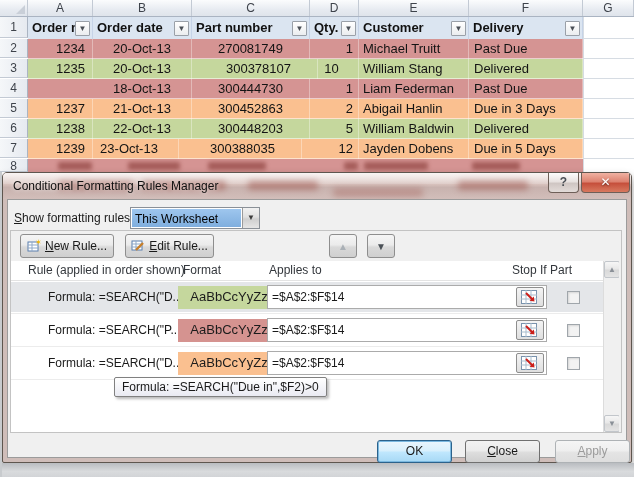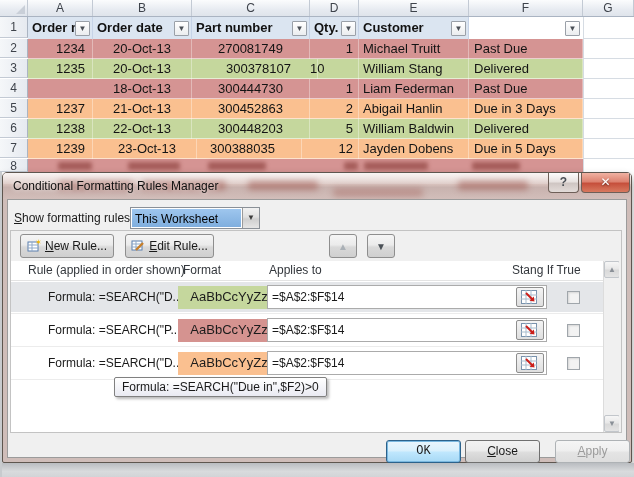--- a/index.html
+++ b/index.html
@@ -82,23 +82,23 @@
        border:1px solid #a0a6ab;box-shadow:inset 1px 1px 2px rgba(0,0,0,.12);}
   #vscroll{position:absolute;right:0;top:0;width:16px;height:171px;background:#f0f0f0;border-left:1px solid #dcdcdc;}
   .sbbtn{position:absolute;left:0;width:16px;height:17px;background:linear-gradient(#f6f6f6,#e8e8e8 45%,#d9d9d9 55%,#e4e4e4);
          border:1px solid #c2c6cb;border-radius:2px;text-align:center;font-size:8px;line-height:15px;color:#8a9097;}
   #tooltip{position:absolute;left:106px;top:177px;height:20px;border:1px solid #808080;border-radius:2px;
            background:linear-gradient(#ffffff,#e9eaf2);padding:2px 7px 0 7px;font-size:12px;white-space:nowrap;
            box-shadow:2px 2px 3px rgba(0,0,0,.28);z-index:5;}
   .footbtn{position:absolute;top:240px;width:75px;height:23px;border:1px solid #707070;border-radius:3px;
            background:linear-gradient(#f2f2f2,#ebebeb 45%,#dddddd 55%,#cfcfcf);
            font-size:12px;color:#1a1a1a;text-align:center;line-height:21px;}
-  #btn-ok{left:378px;border:1px solid #2c628b;
+  #btn-ok{left:369px;border:1px solid #2c628b;
           background:linear-gradient(#eaf6fd,#d9f0fc 45%,#bee6fd 55%,#a7d9f5);
-          box-shadow:0 0 0 1px #7ab8e0 inset;font-family:Liberation Mono, monospace;}
+          box-shadow:0 0 0 1px #7ab8e0 inset;}
   #btn-close{left:457px;}
   #btn-apply{left:547px;color:#9b9b9b;border-color:#aeb2b5;
              background:linear-gradient(#f5f5f5,#efefef 45%,#e4e4e4 55%,#dedede);}
 
   
   #bottomband{position:absolute;left:0;top:463px;width:634px;height:14px;
               background:linear-gradient(#b9bcc0,#d9dbdd 60%,#d2d4d7);}
   #leftsliver{position:absolute;left:0;top:172px;width:2px;height:305px;background:#c8cbce;}
 </style>
 </head>
@@ -120,20 +120,21 @@
       <div class="hcell" style="left: 28px; top: 17px; width: 65px; height: 22px;">Order no.</div>
       <div class="filterbtn" style="left: 75px; top: 21px;">▼</div>
       <div class="hcell" style="left: 93px; top: 17px; width: 99px; height: 22px;">Order date</div>
       <div class="filterbtn" style="left: 174px; top: 21px;">▼</div>
       <div class="hcell" style="left: 192px; top: 17px; width: 118px; height: 22px;">Part number</div>
       <div class="filterbtn" style="left: 292px; top: 21px;">▼</div>
       <div class="hcell" style="left: 310px; top: 17px; width: 49px; height: 22px;">Qty.</div>
       <div class="filterbtn" style="left: 341px; top: 21px;">▼</div>
       <div class="hcell" style="left: 359px; top: 17px; width: 110px; height: 22px;">Customer</div>
       <div class="filterbtn" style="left: 451px; top: 21px;">▼</div>
+      <div class="hcell" style="left: 469px; top: 17px; width: 114px; height: 22px;">Delivery</div>
       <div class="filterbtn" style="left: 565px; top: 21px;">▼</div>
       <div class="rownum" style="top: 17px; height: 21px; line-height: 21px;">1</div>
       <div class="rownum" style="top: 39px; height: 19px; line-height: 19px;">2</div>
       <div class="rownum" style="top: 59px; height: 19px; line-height: 19px;">3</div>
       <div class="rownum" style="top: 79px; height: 19px; line-height: 19px;">4</div>
       <div class="rownum" style="top: 99px; height: 19px; line-height: 19px;">5</div>
       <div class="rownum" style="top: 119px; height: 19px; line-height: 19px;">6</div>
       <div class="rownum" style="top: 139px; height: 19px; line-height: 19px;">7</div>
       <div class="rownum" style="top: 159px; height: 13px; line-height: 15px;">8</div>
       <div class="drow" style="top: 39px; background: rgb(213, 148, 147);">
@@ -141,21 +142,21 @@
         <div class="cell" style="left: 65px; top: 0px; width: 99px; height: 20px; text-align: center; padding: 0px;">20-Oct-13</div>
         <div class="cell" style="left: 164px; top: 0px; width: 118px; height: 20px; text-align: center; padding: 0px;">270081749</div>
         <div class="cell" style="left: 282px; top: 0px; width: 49px; height: 20px; text-align: right; padding: 0px 5px 0px 0px;">1</div>
         <div class="cell" style="left: 331px; top: 0px; width: 110px; height: 20px; text-align: left; padding: 0px 0px 0px 4px;">Michael Truitt</div>
         <div class="cell" style="left: 441px; top: 0px; width: 114px; height: 20px; text-align: left; padding: 0px 0px 0px 5px;">Past Due</div>
       </div>
       <div class="drow" style="top: 59px; background: rgb(197, 215, 157);">
         <div class="cell" style="left: 0px; top: 0px; width: 65px; height: 20px; text-align: right; padding: 0px 7px 0px 0px;">1235</div>
         <div class="cell" style="left: 65px; top: 0px; width: 99px; height: 20px; text-align: center; padding: 0px;">20-Oct-13</div>
         <div class="cell" style="left: 172px; top: 0px; width: 118px; height: 20px; text-align: center; padding: 0px;">300378107</div>
-        <div class="cell" style="left: 282px; top: 0px; width: 49px; height: 26px; text-align: left; padding: 0px 5px 0px 0px;">10</div>
+        <div class="cell" style="left: 282px; top: 0px; width: 49px; height: 26px; text-align: center; padding: 0px 5px 0px 0px;">10</div>
         <div class="cell" style="left: 331px; top: 0px; width: 110px; height: 20px; text-align: left; padding: 0px 0px 0px 4px;">William Stang</div>
         <div class="cell" style="left: 441px; top: 0px; width: 114px; height: 20px; text-align: left; padding: 0px 0px 0px 5px;">Delivered</div>
       </div>
       <div class="drow" style="top: 79px; background: rgb(213, 148, 147);">
         <div class="cell" style="left: 65px; top: 0px; width: 99px; height: 20px; text-align: center; padding: 0px;">18-Oct-13</div>
         <div class="cell" style="left: 164px; top: 0px; width: 118px; height: 20px; text-align: center; padding: 0px;">300444730</div>
         <div class="cell" style="left: 282px; top: 0px; width: 49px; height: 20px; text-align: right; padding: 0px 5px 0px 0px;">1</div>
         <div class="cell" style="left: 331px; top: 0px; width: 110px; height: 20px; text-align: left; padding: 0px 0px 0px 4px;">Liam Federman</div>
         <div class="cell" style="left: 441px; top: 0px; width: 114px; height: 20px; text-align: left; padding: 0px 0px 0px 5px;">Past Due</div>
       </div>
@@ -170,21 +171,21 @@
       <div class="drow" style="top: 119px; background: rgb(197, 215, 157);">
         <div class="cell" style="left: 0px; top: 0px; width: 65px; height: 20px; text-align: right; padding: 0px 7px 0px 0px;">1238</div>
         <div class="cell" style="left: 65px; top: 0px; width: 99px; height: 20px; text-align: center; padding: 0px;">22-Oct-13</div>
         <div class="cell" style="left: 164px; top: 0px; width: 118px; height: 20px; text-align: center; padding: 0px;">300448203</div>
         <div class="cell" style="left: 282px; top: 0px; width: 49px; height: 20px; text-align: right; padding: 0px 5px 0px 0px;">5</div>
         <div class="cell" style="left: 331px; top: 0px; width: 110px; height: 20px; text-align: left; padding: 0px 0px 0px 4px;">William Baldwin</div>
         <div class="cell" style="left: 441px; top: 0px; width: 114px; height: 20px; text-align: left; padding: 0px 0px 0px 5px;">Delivered</div>
       </div>
       <div class="drow" style="top: 139px; background: rgb(250, 192, 144);">
         <div class="cell" style="left: 0px; top: 0px; width: 65px; height: 20px; text-align: right; padding: 0px 7px 0px 0px;">1239</div>
-        <div class="cell" style="left: 70px; top: 0px; width: 99px; height: 20px; text-align: center; padding: 0px;">23-Oct-13</div>
+        <div class="cell" style="left: 52px; top: 0px; width: 99px; height: 20px; text-align: center; padding: 0px;">23-Oct-13</div>
         <div class="cell" style="left: 156px; top: 0px; width: 118px; height: 20px; text-align: center; padding: 0px;">300388035</div>
         <div class="cell" style="left: 282px; top: 0px; width: 49px; height: 20px; text-align: right; padding: 0px 5px 0px 0px;">12</div>
         <div class="cell" style="left: 331px; top: 0px; width: 110px; height: 20px; text-align: left; padding: 0px 0px 0px 4px;">Jayden Dobens</div>
         <div class="cell" style="left: 441px; top: 0px; width: 114px; height: 20px; text-align: left; padding: 0px 0px 0px 5px;">Due in 5 Days</div>
       </div>
       <div style="position: absolute; left: 28px; top: 159px; width: 555px; height: 13px; background: rgb(213, 148, 147);">
         <div class="blur-blob" style="left: 30px; top: 3px; width: 34px; height: 8px;"></div>
         <div class="blur-blob" style="left: 100px; top: 3px; width: 52px; height: 8px;"></div>
         <div class="blur-blob" style="left: 180px; top: 3px; width: 58px; height: 8px;"></div>
         <div class="blur-blob" style="left: 316px; top: 3px; width: 14px; height: 8px;"></div>
@@ -251,21 +252,21 @@
 
       <div id="ruleslist">
         <div class="hdrline"></div>
         <div id="vscroll">
           <div class="sbbtn" style="top:0;">▲</div>
           <div class="sbbtn" style="bottom:0;">▼</div>
         </div>
       <div class="listhdr" style="left: 17px; text-align: center;">Rule (applied in order shown)</div>
           <div class="listhdr" style="left: 172px;">Format</div>
           <div class="listhdr" style="left: 258px;">Applies to</div>
-          <div class="listhdr" style="left: 501px;">Stang If True</div>
+          <div class="listhdr" style="left: 501px;">Stop If Part</div>
           <div class="rulerow sel" style="top: 21px;">
             <div class="sep" style=""></div>
             <div class="rtext" style="">Formula: =SEARCH("D...</div>
             <div class="swatch" style="background: rgb(197, 215, 157);">AaBbCcYyZz</div>
             <div class="applies" style="">=$A$2:$F$14<div class="pickerbtn" style="">
                 <svg width="20" height="16">
                   <rect x="0.5" y="0.5" width="15" height="13" fill="#fff" stroke="#7a93ad"></rect>
                   <line x1="0" y1="5" x2="16" y2="5" stroke="#a9bccd"></line>
                   <line x1="0" y1="9" x2="16" y2="9" stroke="#a9bccd"></line>
                   <line x1="5" y1="0" x2="5" y2="14" stroke="#a9bccd"></line>

